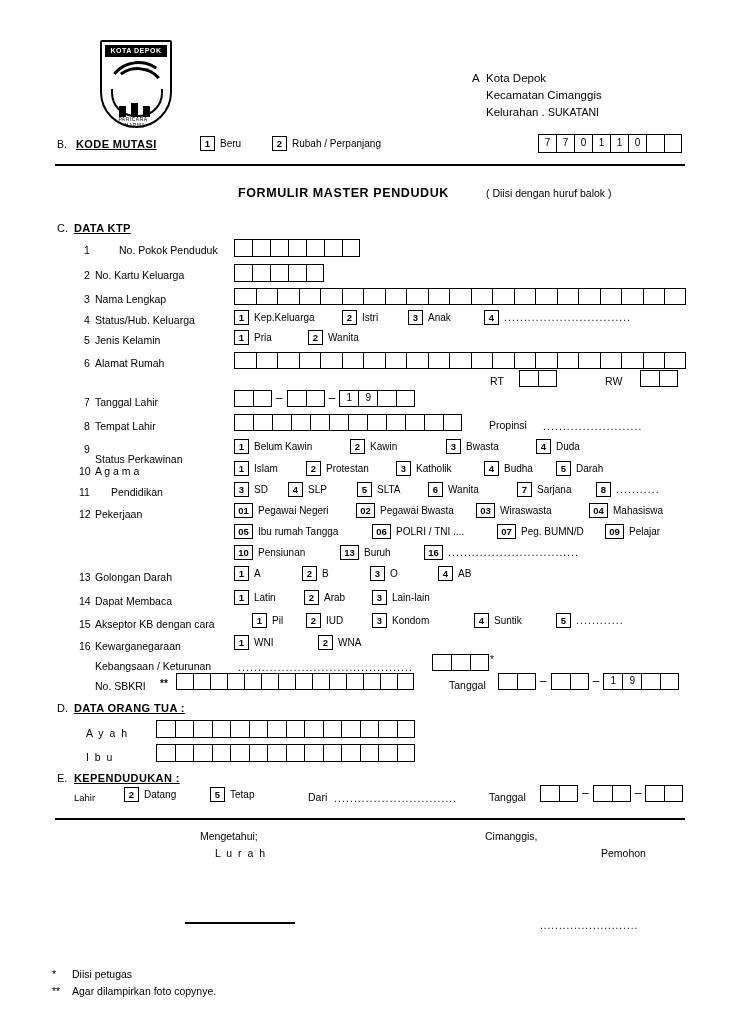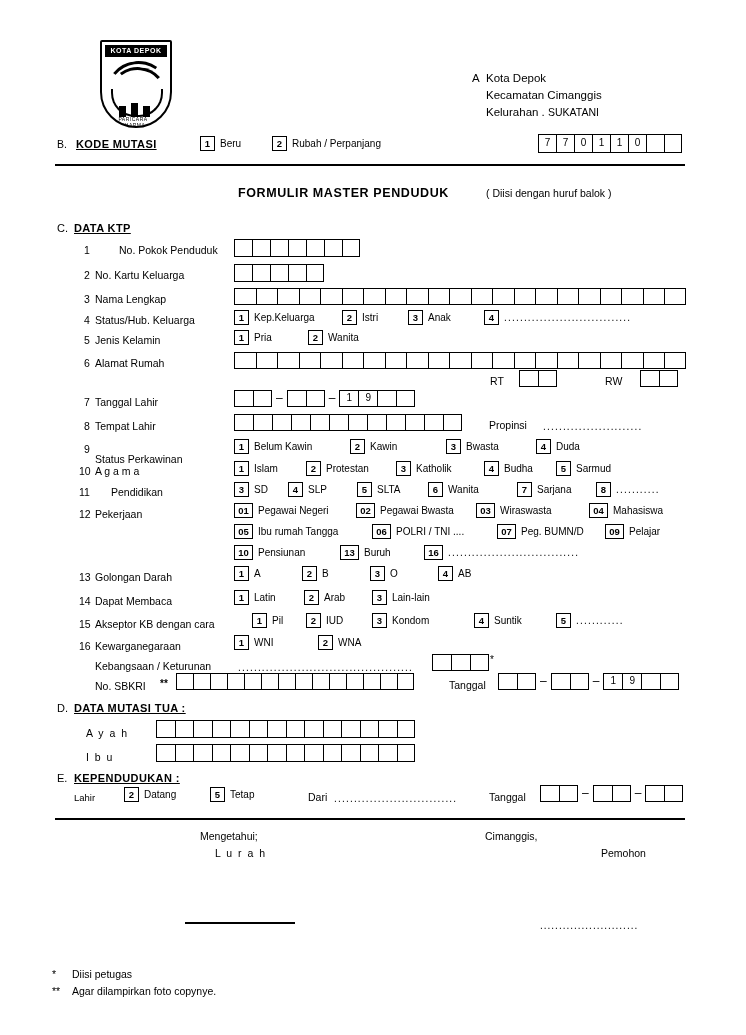--- a/index.html
+++ b/index.html
@@ -381,21 +381,21 @@
   <div class="opt" style="left:396px; top:461px;">
     <span class="num">3</span>
     <span class="otext">Katholik</span>
   </div>
   <div class="opt" style="left:484px; top:461px;">
     <span class="num">4</span>
     <span class="otext">Budha</span>
   </div>
   <div class="opt" style="left:556px; top:461px;">
     <span class="num">5</span>
-    <span class="otext">Sarmud</span>
+    <span class="otext">Darah</span>
   </div>
 
   <div class="abs lbl" style="left:79px; top:486px;">11</div>
   <div class="abs lbl" style="left:95px; top:486px;padding-left:16px;">Pendidikan</div>
   <div class="opt" style="left:234px; top:482px;">
     <span class="num">3</span>
     <span class="otext">SD</span>
   </div>
   <div class="opt" style="left:288px; top:482px;">
     <span class="num">4</span>
@@ -577,21 +577,21 @@
     <span class="dash">–</span>
     <span class="boxrow" id="r18-year" style="position:relative; display:flex;">
         <span class="bx" style="width: 19px; height: 17px; line-height: 14px;">1</span>
         <span class="bx" style="width: 19px; height: 17px; line-height: 14px;">9</span>
         <span class="bx" style="width: 19px; height: 17px; line-height: 14px;"></span>
         <span class="bx" style="width: 19px; height: 17px; line-height: 14px;"></span>
       </span>
   </div>
 
   <div class="abs sec-letter" style="left:57px; top:702px;">D.</div>
-  <div class="abs sec-title" style="left:74px; top:702px;">DATA  MUTASI TUA :</div>
+  <div class="abs sec-title" style="left:74px; top:702px;">DATA  ORANG TUA :</div>
 
   <div class="abs lbl" style="left:86px; top:727px; letter-spacing:1.5px;">A y a h</div>
   <div class="boxrow" id="d-father" style="left:156px; top:720px;">
       <span class="bx" style="width: 18.5px; height: 18px; line-height: 15px;"></span>
       <span class="bx" style="width: 18.5px; height: 18px; line-height: 15px;"></span>
       <span class="bx" style="width: 18.5px; height: 18px; line-height: 15px;"></span>
       <span class="bx" style="width: 18.5px; height: 18px; line-height: 15px;"></span>
       <span class="bx" style="width: 18.5px; height: 18px; line-height: 15px;"></span>
       <span class="bx" style="width: 18.5px; height: 18px; line-height: 15px;"></span>
       <span class="bx" style="width: 18.5px; height: 18px; line-height: 15px;"></span>

